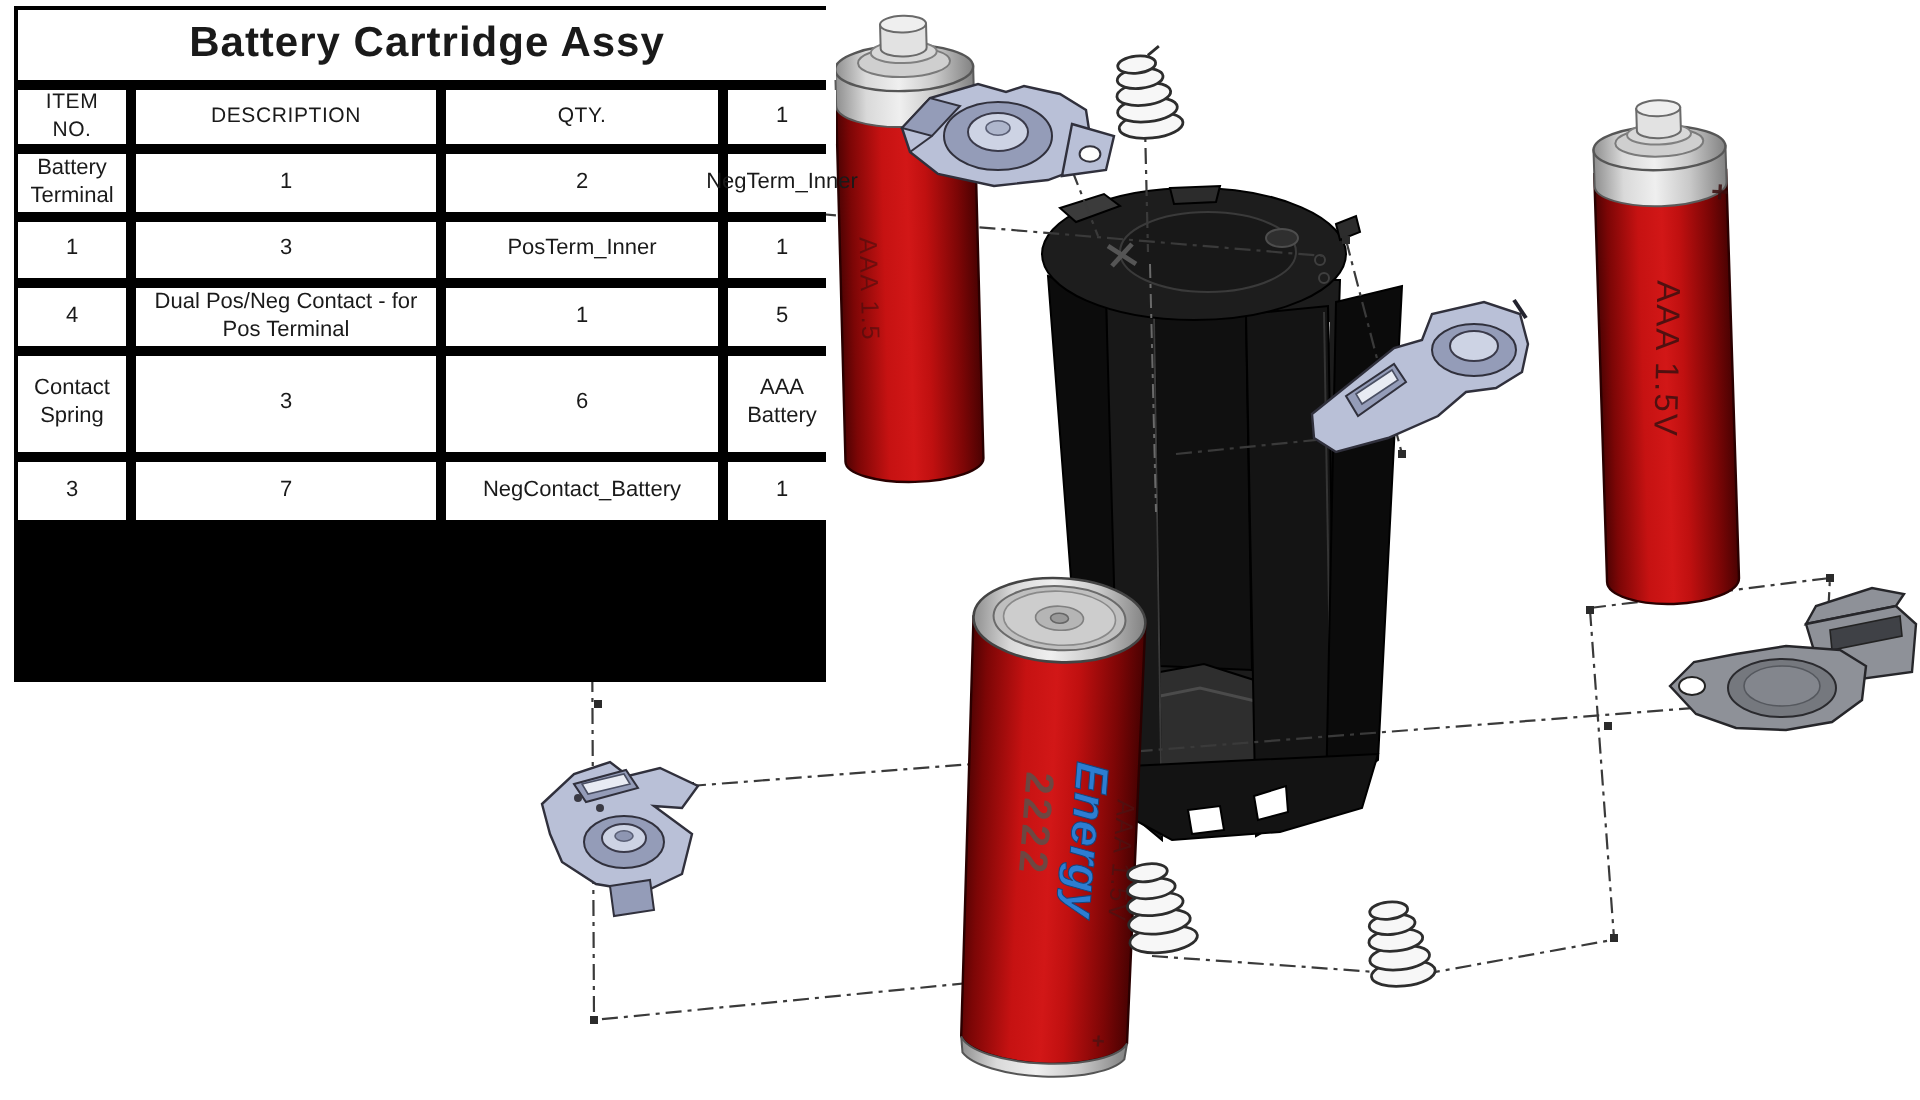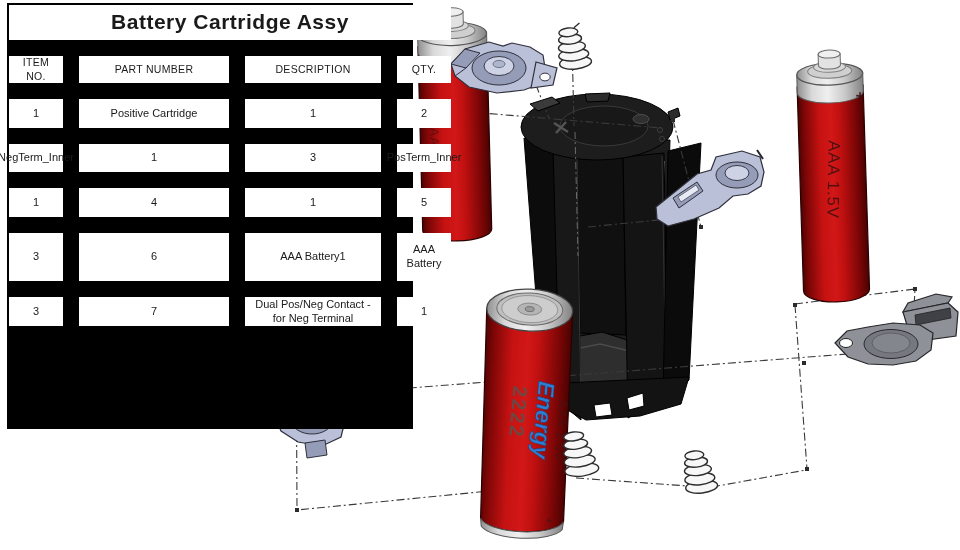--- a/index.html
+++ b/index.html
@@ -8,21 +8,21 @@
     background:#ffffff;
     font-family:"Liberation Sans", sans-serif;
   }
   
   .bom{
     position:absolute;left:7px;top:3px;width:402px;
     background:#000;border:2px solid #000;
     display:grid;
     grid-template-columns:54px 150px 136px 54px;
     grid-template-rows:35px 27px 29px 28px 29px 48px 29px 28px 41px;
-    gap:16px;
+    gap:5px;
   }
   .bom .cell{
     background:#fff;display:flex;align-items:center;justify-content:center;
     text-align:center;color:#1a1a1a;font-size:11px;line-height:1.25;
     padding:1px 3px;box-sizing:border-box;
   }
   .bom .title{
     grid-column:1 / span 4;font-size:21px;font-weight:bold;letter-spacing:.5px;
   }
   .bom .hdr{font-size:10.5px;letter-spacing:.3px;}
@@ -233,43 +233,43 @@
     <ellipse cx="891" cy="344" rx="27" ry="14.5" fill="#75787e" stroke="#2a2a2e" stroke-width="1"></ellipse>
     <ellipse cx="891" cy="343" rx="19" ry="10" fill="#83868d" stroke="#55585e" stroke-width="0.8"></ellipse>
     <ellipse cx="846" cy="343" rx="6.5" ry="4.5" fill="#ffffff" stroke="#222" stroke-width="1"></ellipse>
   </g>
 </svg>
 
 <div class="bom">
   <div class="cell title">Battery Cartridge Assy</div>
 
   <div class="cell hdr">ITEM NO.</div>
-  <div class="cell hdr">PART NUMBER</div>
   <div class="cell hdr">DESCRIPTION</div>
   <div class="cell hdr">QTY.</div>
 
   <div class="cell">1</div>
-  <div class="cell">Positive Cartridge</div>
+  <div class="cell">Battery Terminal</div>
   <div class="cell">1</div>
 
   <div class="cell">2</div>
   <div class="cell">NegTerm_Inner</div>
   <div class="cell">1</div>
 
   <div class="cell">3</div>
   <div class="cell">PosTerm_Inner</div>
   <div class="cell">1</div>
 
   <div class="cell">4</div>
+  <div class="cell">Dual Pos/Neg Contact - for Pos Terminal</div>
   <div class="cell">1</div>
 
   <div class="cell">5</div>
+  <div class="cell">Contact Spring</div>
   <div class="cell">3</div>
 
   <div class="cell">6</div>
-  <div class="cell">AAA Battery1</div>
   <div class="cell">AAA Battery</div>
   <div class="cell">3</div>
 
   <div class="cell">7</div>
-  <div class="cell">Dual Pos/Neg Contact - for Neg Terminal</div>
+  <div class="cell">NegContact_Battery</div>
   <div class="cell">1</div>
 </div>
 
 </body></html>

